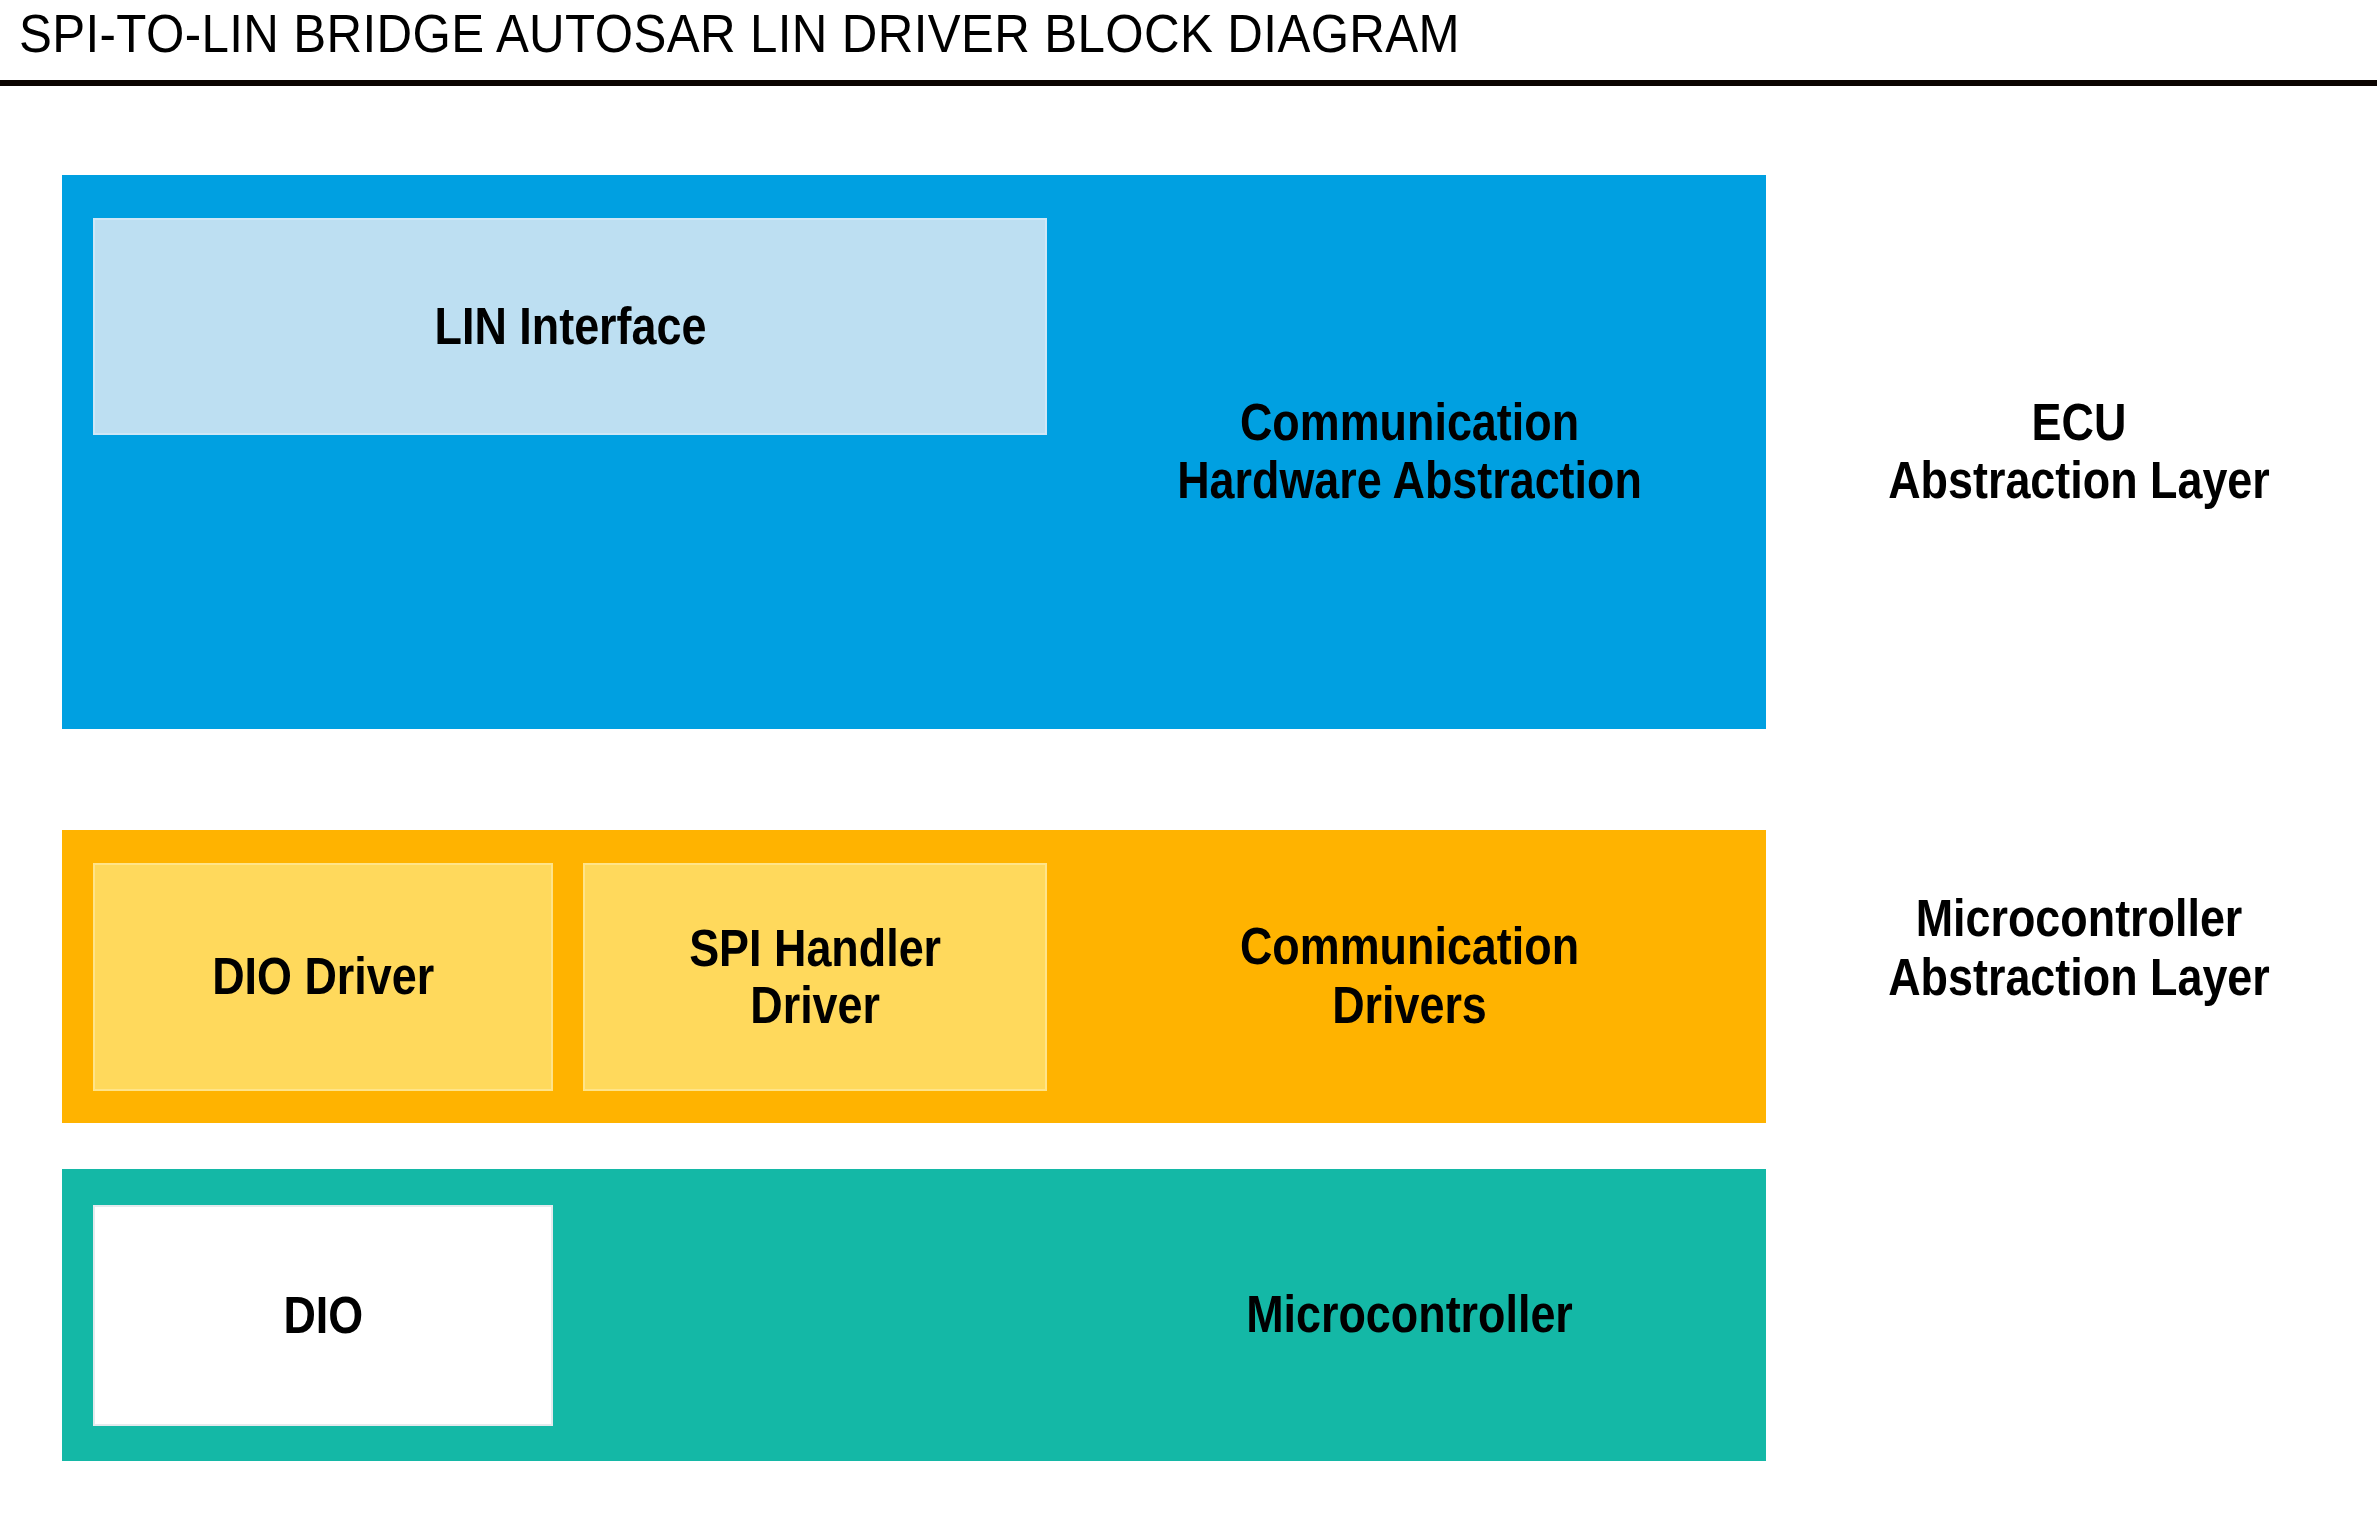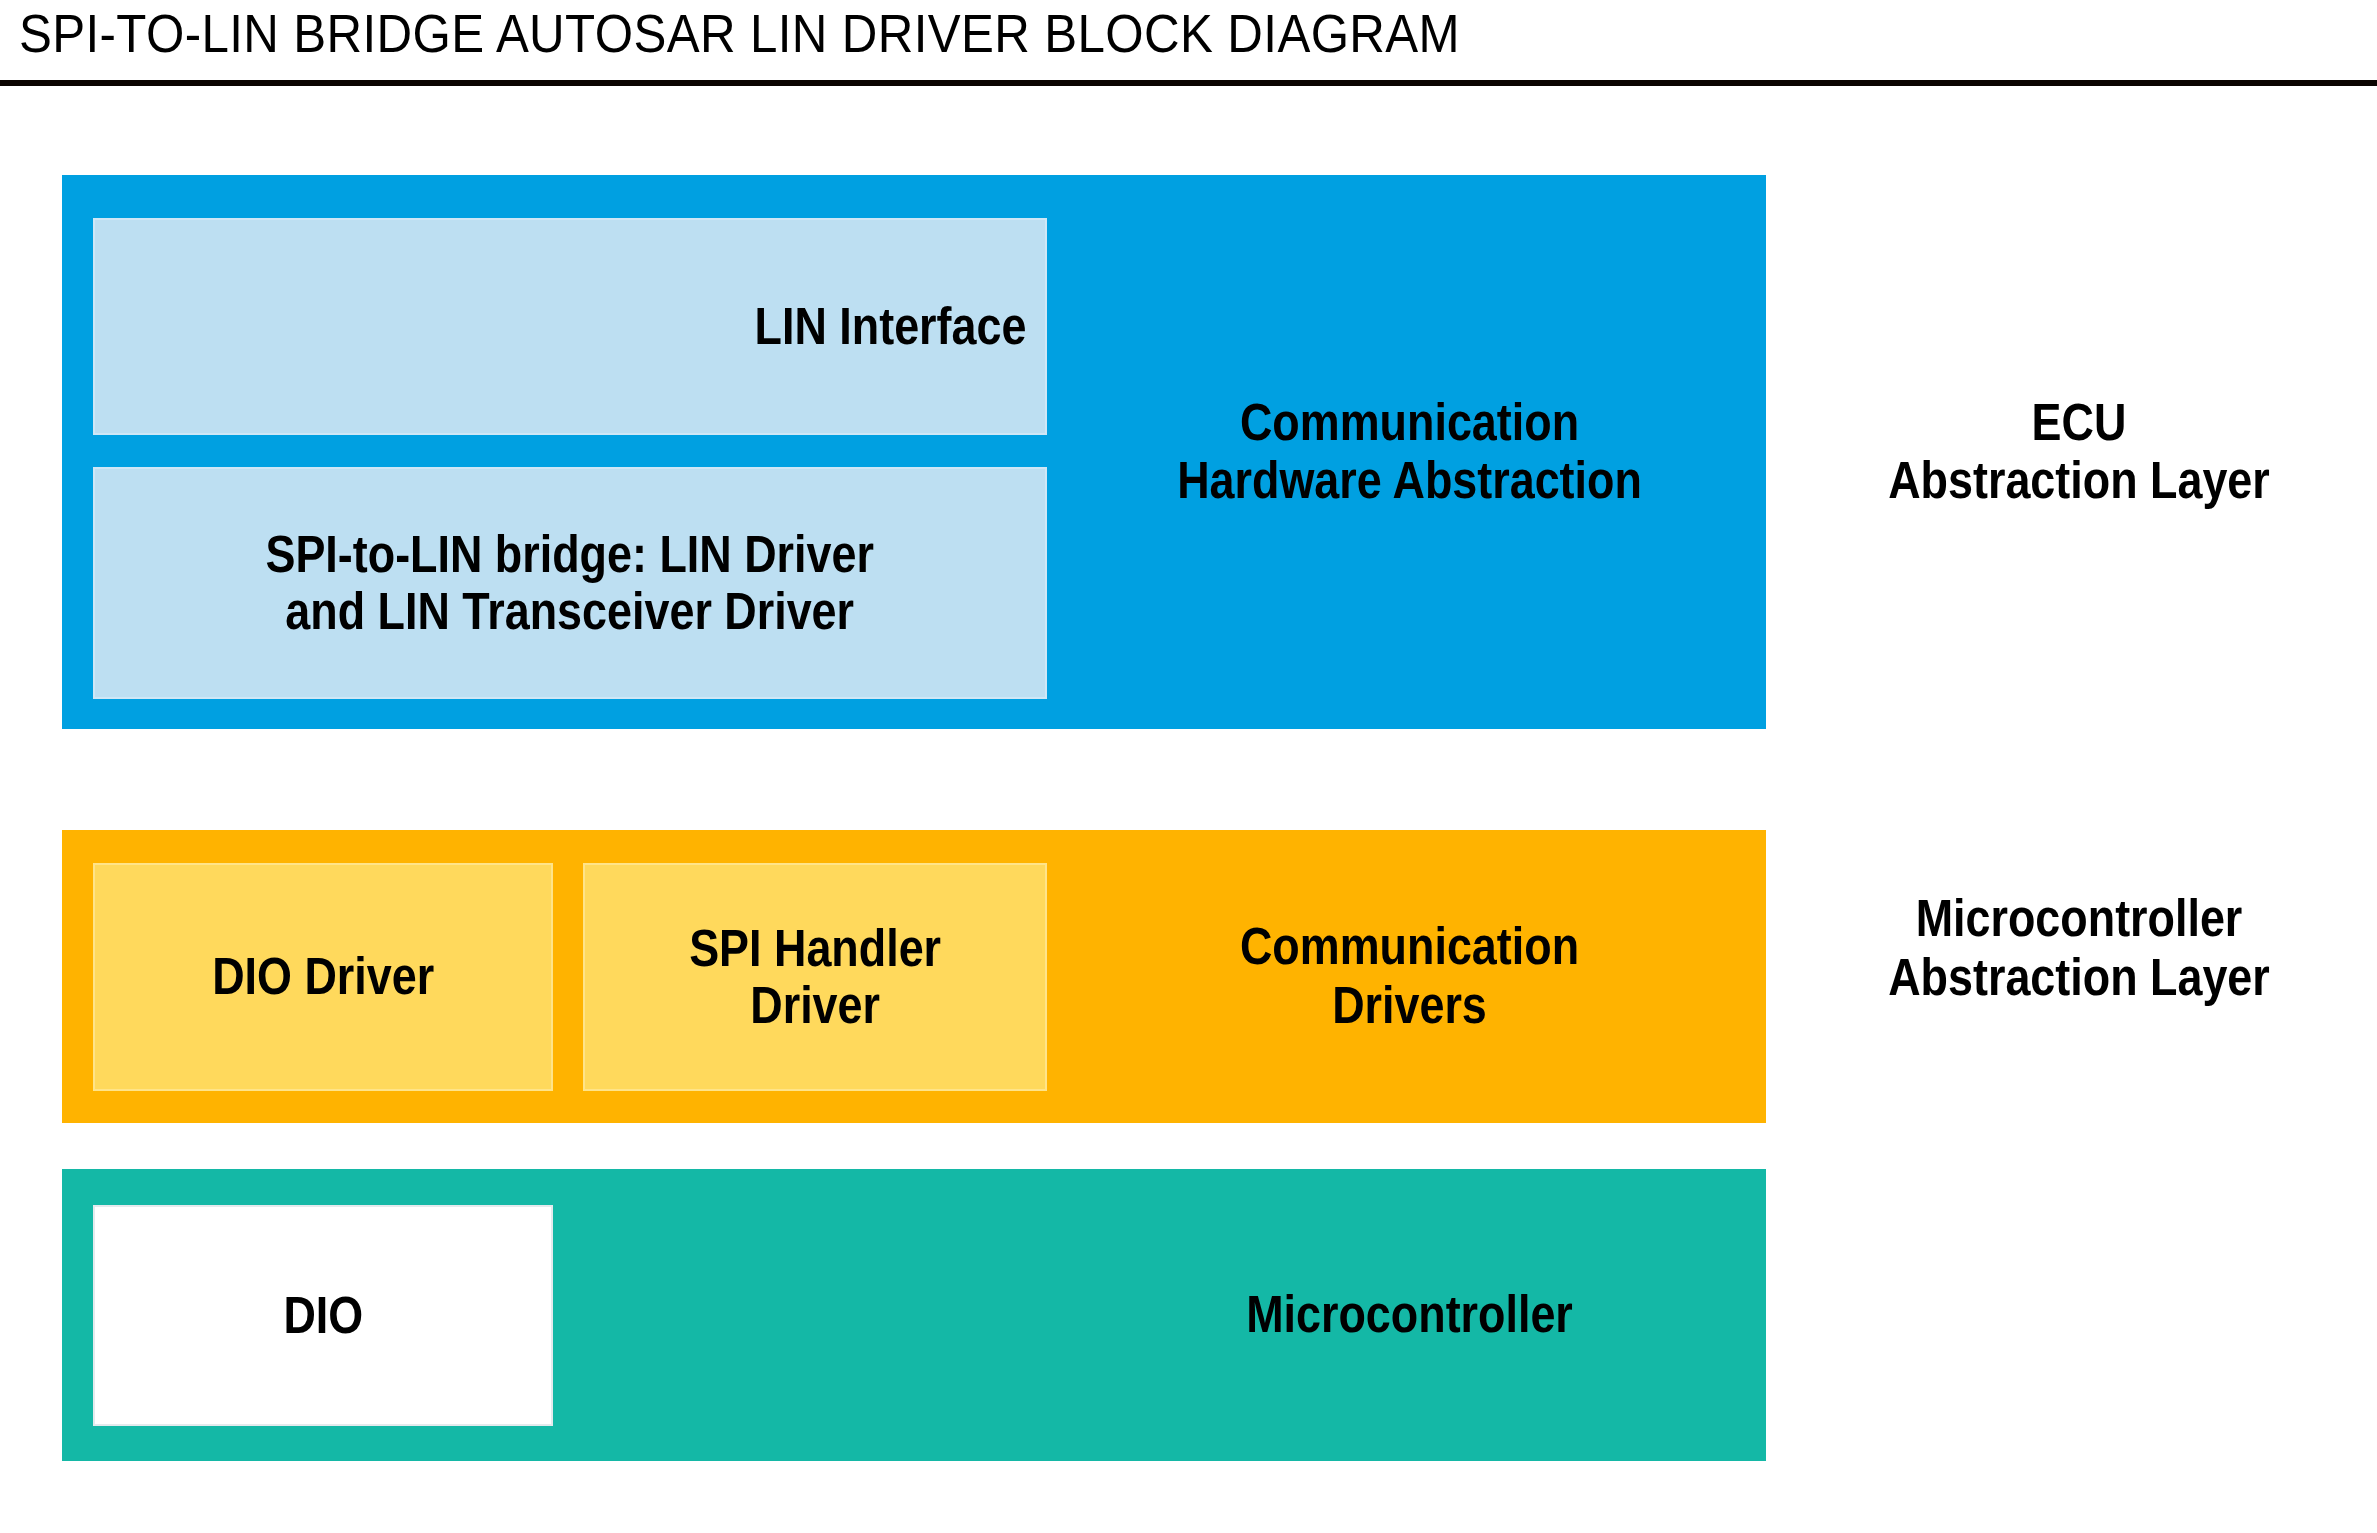--- a/index.html
+++ b/index.html
@@ -73,21 +73,20 @@
     transform: scaleX(0.88);
     transform-origin: center center;
     white-space: pre-line;
   }
 
   
   .sub-lin-interface {
     left: 31px;  top: 43px;  width: 954px; height: 217px;
     background: #BDDFF2;
     border: 2.1px solid #CFE7F6;
-    justify-content: flex-end;
   }
   .sub-lin-interface .sub-label { font-size: 51px; }
 
   .sub-spi-bridge {
     left: 31px;  top: 292px; width: 954px; height: 232px;
     background: #BDDFF2;
     border: 2.1px solid #CFE7F6;
   }
   .sub-spi-bridge .sub-label { font-size: 51px; }
 
@@ -168,24 +167,20 @@
 <div id="title-rule"></div>
 
 <div id="diagram">
 
   <div class="layer-block blue">
 
     <div class="sub-block sub-lin-interface">
       <span class="sub-label">LIN Interface</span>
     </div>
 
-    <div class="sub-block sub-spi-bridge">
-      <span class="sub-label">SPI-to-LIN bridge: LIN Driver
-and LIN Transceiver Driver</span>
-    </div>
 
     <div class="band-caption caption-comm-hw-abstraction">Communication
 Hardware Abstraction</div>
   </div>
 
   <div class="layer-block orange">
 
     <div class="sub-block sub-dio-driver">
       <span class="sub-label">DIO Driver</span>
     </div>

